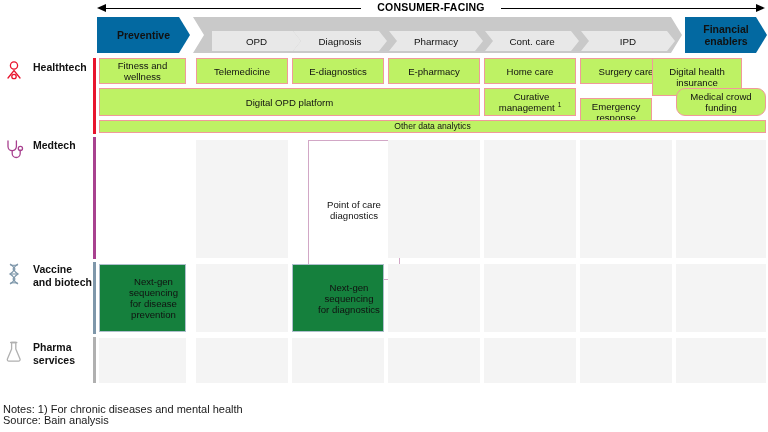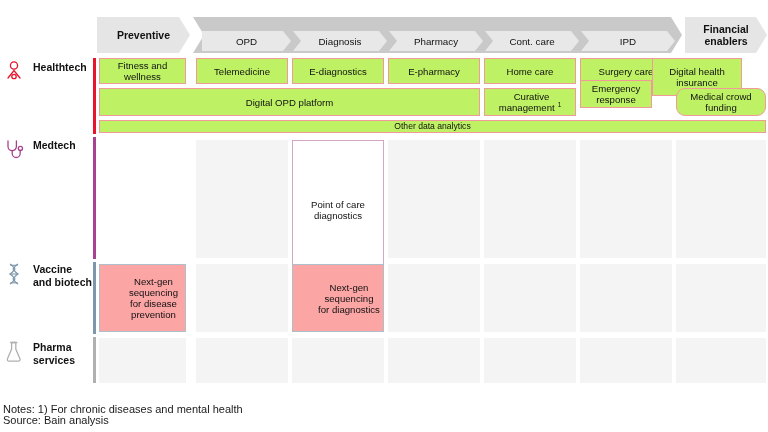--- a/index.html
+++ b/index.html
@@ -26,21 +26,21 @@
     position: absolute; left: 8px; right: 8px; top: 6px;
     height: 1px; background: #000;
   }
   .cf-head { position: absolute; top: 1.5px; width: 0; height: 0;
     border-top: 4px solid transparent; border-bottom: 4px solid transparent; }
   .cf-head.left  { left: 0px;  border-right: 9px solid #000; }
   .cf-head.right { right: 0px; border-left: 9px solid #000; }
 
   
   .band {
-    position: absolute; background: #e5e5e5;
+    position: absolute; background: #0369a1;
     display: flex; align-items: center; justify-content: center;
   }
   .band.outer { top: 17px; height: 36px; }
   .chev-r { clip-path: polygon(0 0, calc(100% - 11px) 0, 100% 50%, calc(100% - 11px) 100%, 0 100%); }
   .chev-lr { clip-path: polygon(0 0, calc(100% - 11px) 0, 100% 50%, calc(100% - 11px) 100%, 0 100%, 11px 50%); }
 
   .band-label {
     font-size: 10.5px; font-weight: bold; color: #111; text-align: center;
     line-height: 12px; padding: 0 6px;
   }
@@ -71,45 +71,51 @@
   .spine { position: absolute; width: 2.5px; }
 
   
   .cell {
     position: absolute; display: flex; align-items: center; justify-content: center;
     text-align: center; font-size: 9.6px; line-height: 11px; color: #111;
   }
   .cell.empty { background: #f4f4f4; border: none; }
   .cell.red   { background: #bef264; border: 1px solid #f09a9a; }
   .cell.purple{ background: #fff; border: 1px solid #d2a7c6; }
-  .cell.blue  { background: #fca5a5; border: 1px solid #aebfcc; padding-left: 22px; }
+  .cell.blue  { background: #15803d; border: 1px solid #aebfcc; padding-left: 22px; }
   .cell span  { padding: 0 3px; }
   sup { font-size: 6.5px; vertical-align: super; line-height: 0; }
 
   
   .footer {
     position: absolute; left: 3px; top: 404px;
     font-size: 11px; line-height: 11px; color: #1a1a1a;
   }
 </style>
 </head>
 <body>
 
 <div id="root">
 
+  <div class="cf-arrow">
+    <div class="cf-line"></div>
+    <div class="cf-head left"></div>
+    <div class="cf-head right"></div>
+    <div class="cf-label">CONSUMER-FACING</div>
+  </div>
 
   <div class="band outer chev-r" style="left:97px; width:93px;">
     <div class="band-label">Preventive</div>
   </div>
 
   <div class="curative-band chev-lr" style="left:193px; width:489px;">
     <div class="curative-title">Curative</div>
   </div>
 
-  <div class="sub-chev first" style="left:202px; width:89px;">
+  <div class="sub-chev first" style="left:212px; width:89px;">
     <div class="sub-label">OPD</div>
   </div>
   <div class="sub-chev" style="left:293px; width:94px;">
     <div class="sub-label">Diagnosis</div>
   </div>
   <div class="sub-chev" style="left:389px; width:94px;">
     <div class="sub-label">Pharmacy</div>
   </div>
   <div class="sub-chev" style="left:485px; width:94px;">
     <div class="sub-label">Cont. care</div>
@@ -204,33 +210,33 @@
   <div class="cell red" style="left:652px; top:58px; width:90px; height:38px;">
     <span>Digital health insurance</span>
     </div>
 
   <div class="cell red" style="left:99px; top:88px; width:381px; height:28px;">
     <span>Digital OPD platform</span>
     </div>
   <div class="cell red" style="left:484px; top:88px; width:92px; height:28px;">
     <span><span>Curative management</span><sup>1</sup></span>
     </div>
-  <div class="cell red" style="left:580px; top:80px; width:72px; height:28px;">
+  <div class="cell red" style="left:580px; top:98px; width:72px; height:28px;">
     <span>Emergency response</span>
     </div>
   <div class="cell red" style="left:676px; top:88px; width:90px; height:28px;border-radius:9px;">
     <span>Medical crowd funding</span>
     </div>
 
   <div class="cell red" style="left:99px; top:120px; width:667px; height:13px; font-size:8.6px;justify-content:center;">
     <span>Other data analytics</span>
     </div>
 
   <div class="cell empty" style="left:196px; top:140px; width:92px; height:118px;"></div>
-  <div class="cell purple" style="left:292px; top:140px; width:92px; height:140px;">
+  <div class="cell purple" style="left:308px; top:140px; width:92px; height:140px;">
     <span>Point of care diagnostics</span>
     </div>
   <div class="cell empty" style="left:388px; top:140px; width:92px; height:118px;"></div>
   <div class="cell empty" style="left:484px; top:140px; width:92px; height:118px;"></div>
   <div class="cell empty" style="left:580px; top:140px; width:92px; height:118px;"></div>
   <div class="cell empty" style="left:676px; top:140px; width:90px; height:118px;"></div>
 
   <div class="cell blue" style="left:99px; top:264px; width:87px; height:68px;">
     <span>Next-gen sequencing for disease prevention</span>
     </div>

